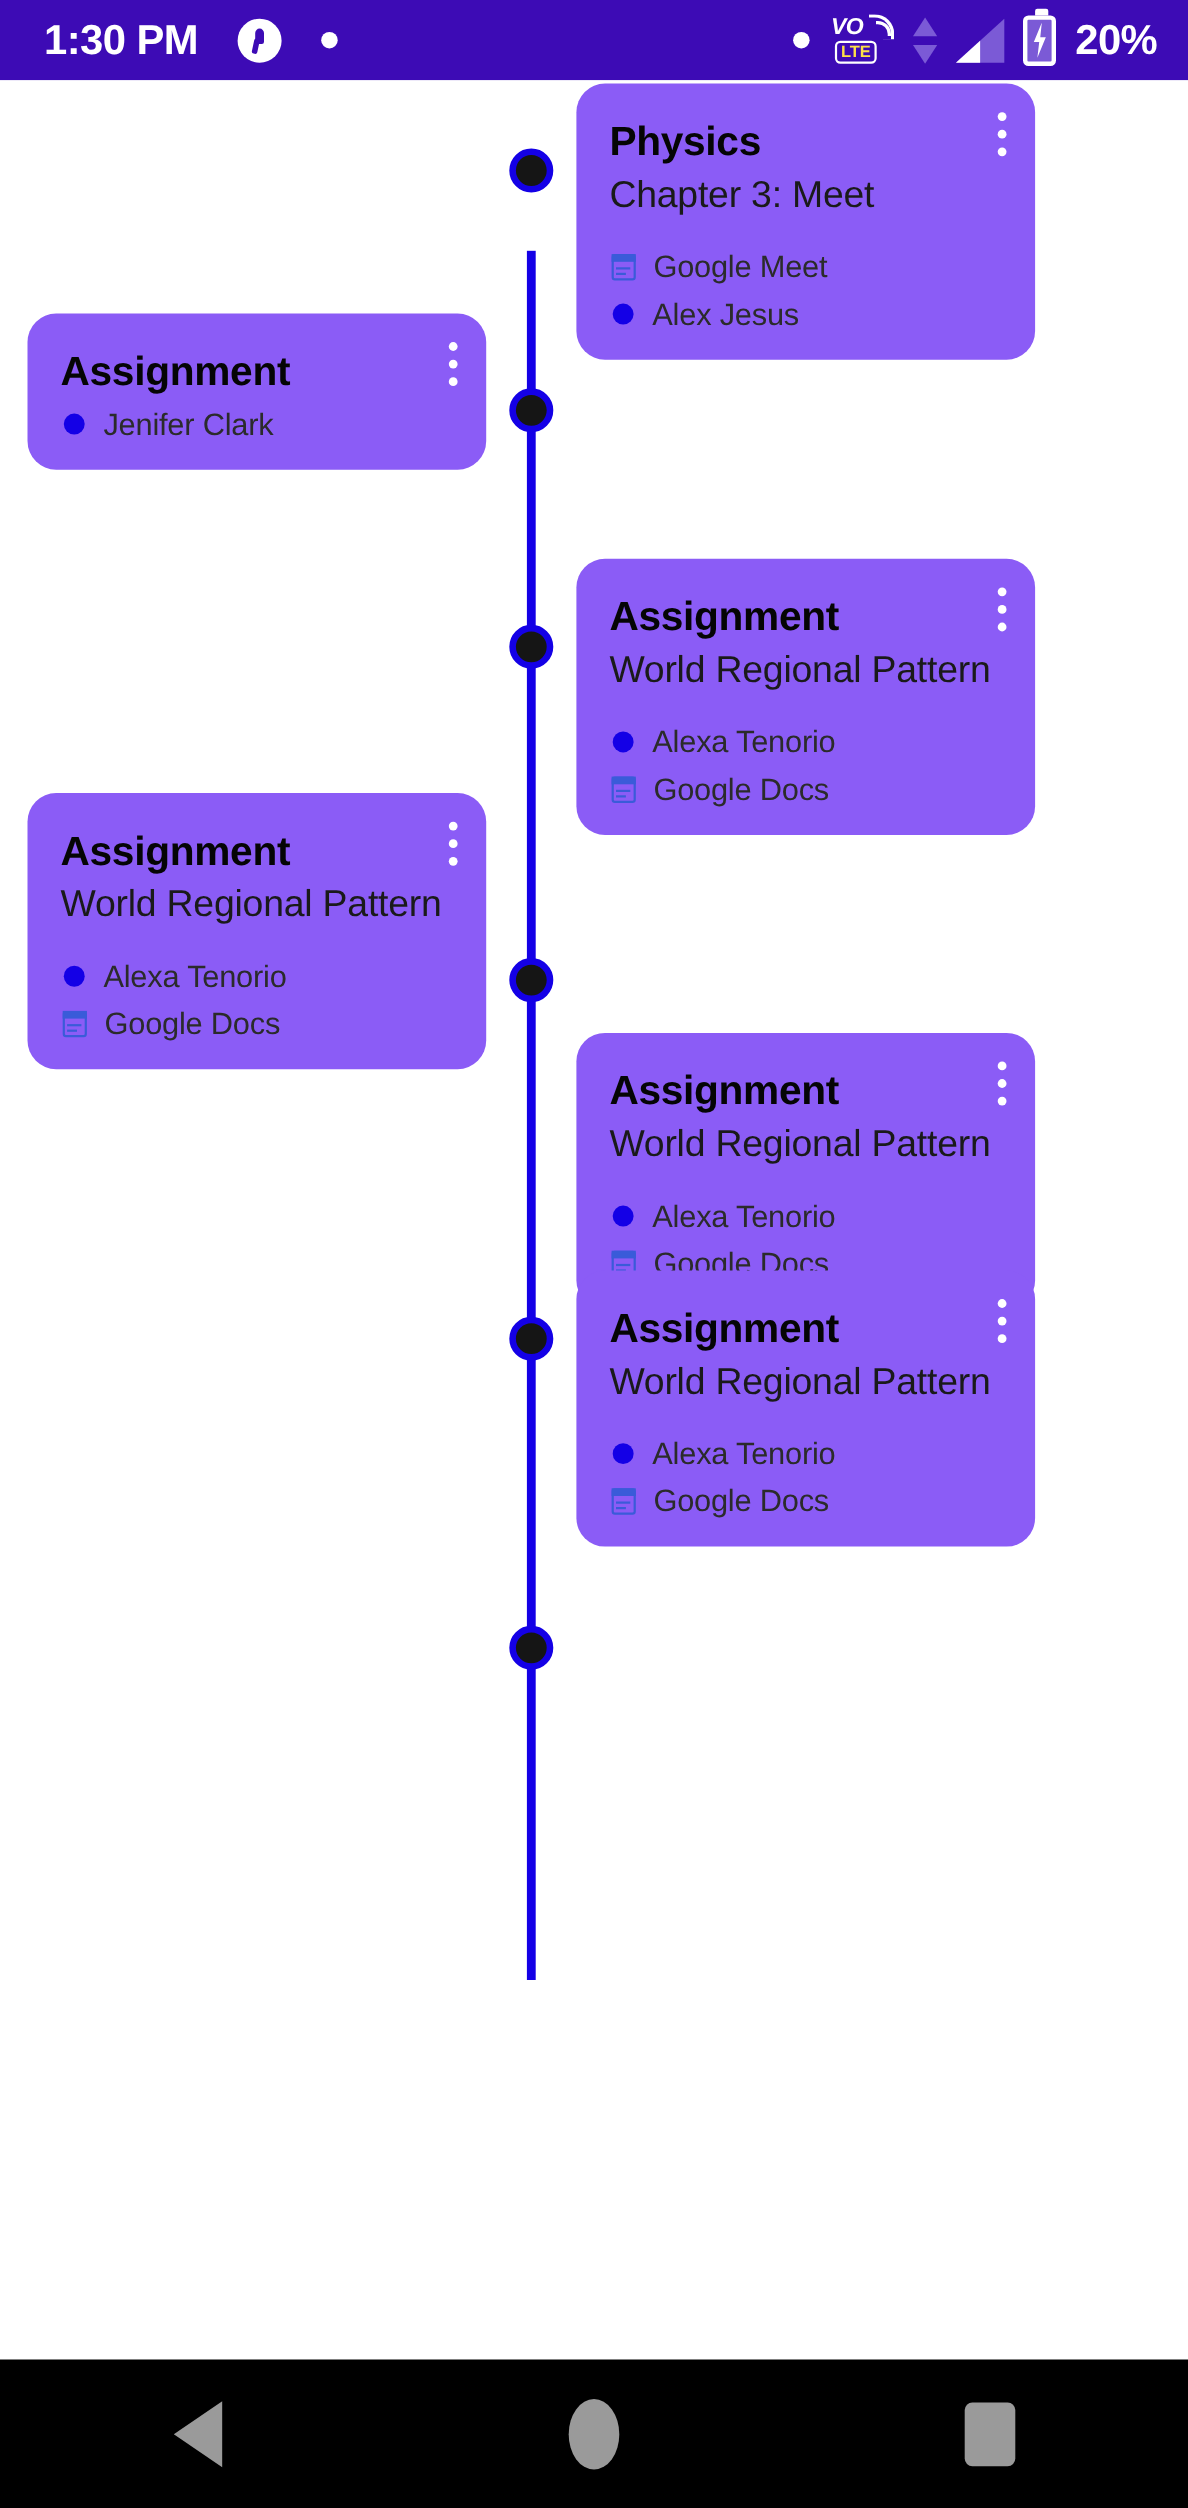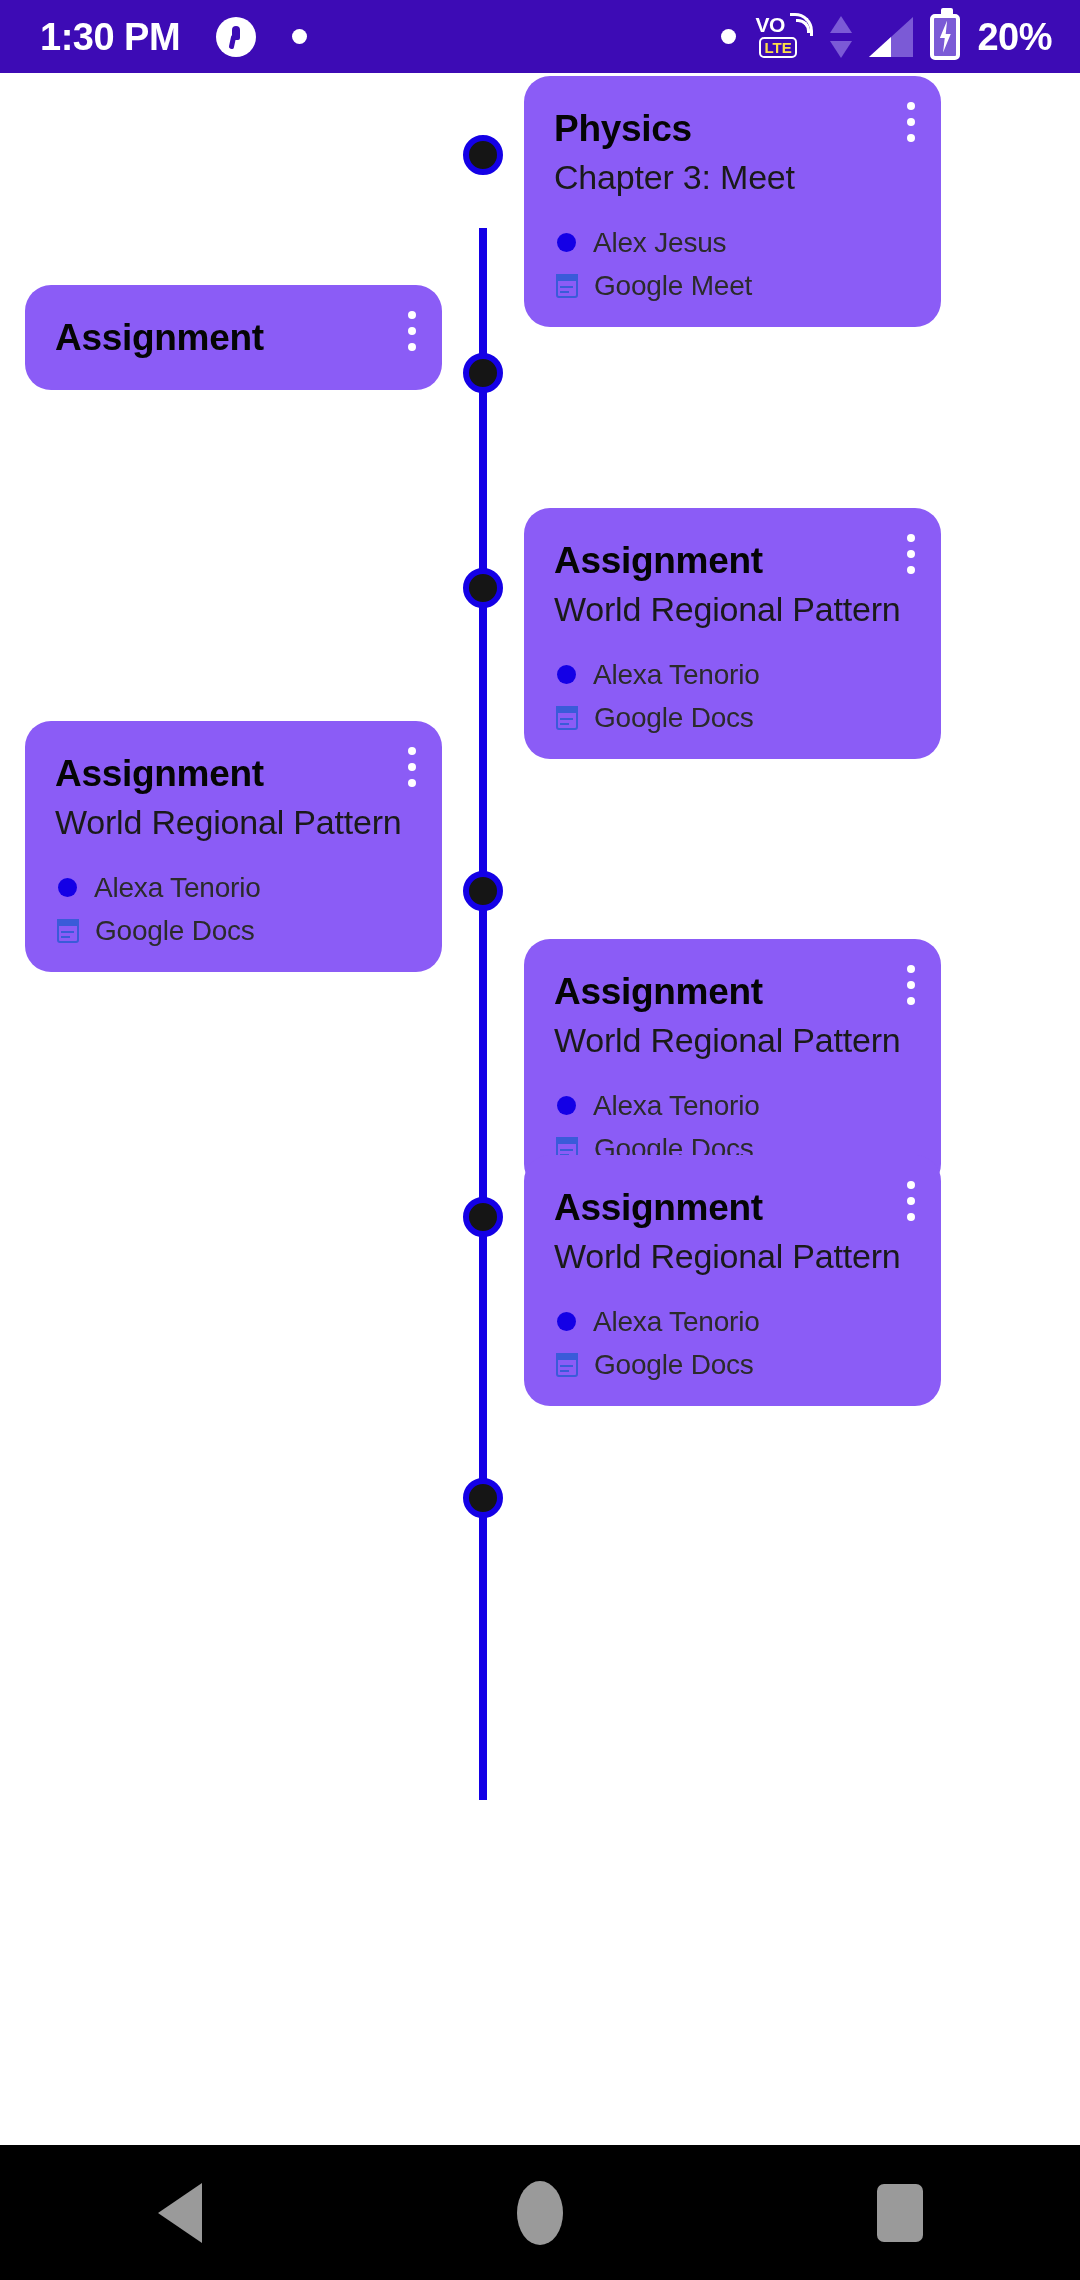--- a/index.html
+++ b/index.html
@@ -81,20 +81,21 @@
     position: relative;
   }
   .volte .vo {
     position: absolute;
     left: 2px; top: 1px;
     color: #ffffff;
     font-size: 21px;
     font-weight: 700;
     letter-spacing: -0.5px;
     line-height: 1;
+    font-style: italic;
   }
   .volte .lte {
     position: absolute;
     left: 6px; top: 24px;
     color: #fde047;
     font-size: 15px;
     font-weight: 700;
     line-height: 1;
     border: 2px solid #ffffff;
     border-radius: 5px;
@@ -390,41 +391,45 @@
 
   <div class="card right" style="top:3px">
     <div class="card-kebab">
       <span></span>
       <span></span>
       <span></span>
     </div>
     <div class="card-title">Physics</div>
     <div class="card-sub">Chapter 3: Meet</div>
     <div class="card-row">
-      <span class="bullet-dot"></span>
-      <span class="row-text">Alex Jesus</span>
-    </div>
-    <div class="card-row">
       <span class="cal-icon">
         <span class="frame"></span>
         <span class="head"></span>
         <span class="l1"></span>
         <span class="l2"></span>
       </span>
       <span class="row-text">Google Meet</span>
     </div>
+    <div class="card-row">
+      <span class="bullet-dot"></span>
+      <span class="row-text">Alex Jesus</span>
+    </div>
   </div>
 
   <div class="card left" style="top:212px">
     <div class="card-kebab">
       <span></span>
       <span></span>
       <span></span>
     </div>
     <div class="card-title">Assignment</div>
+    <div class="card-row">
+      <span class="bullet-dot"></span>
+      <span class="row-text">Jenifer Clark</span>
+    </div>
   </div>
 
   <div class="card right" style="top:435px">
     <div class="card-kebab">
       <span></span>
       <span></span>
       <span></span>
     </div>
     <div class="card-title">Assignment</div>
     <div class="card-sub">World Regional Pattern</div>

